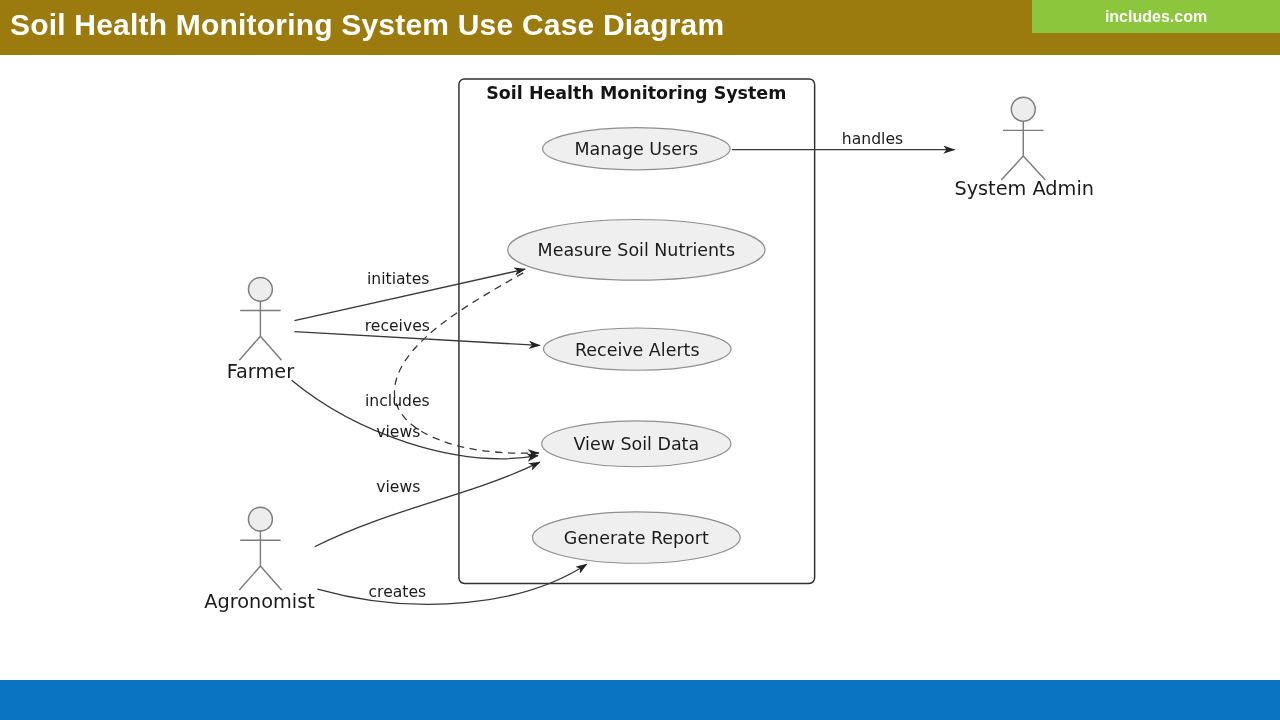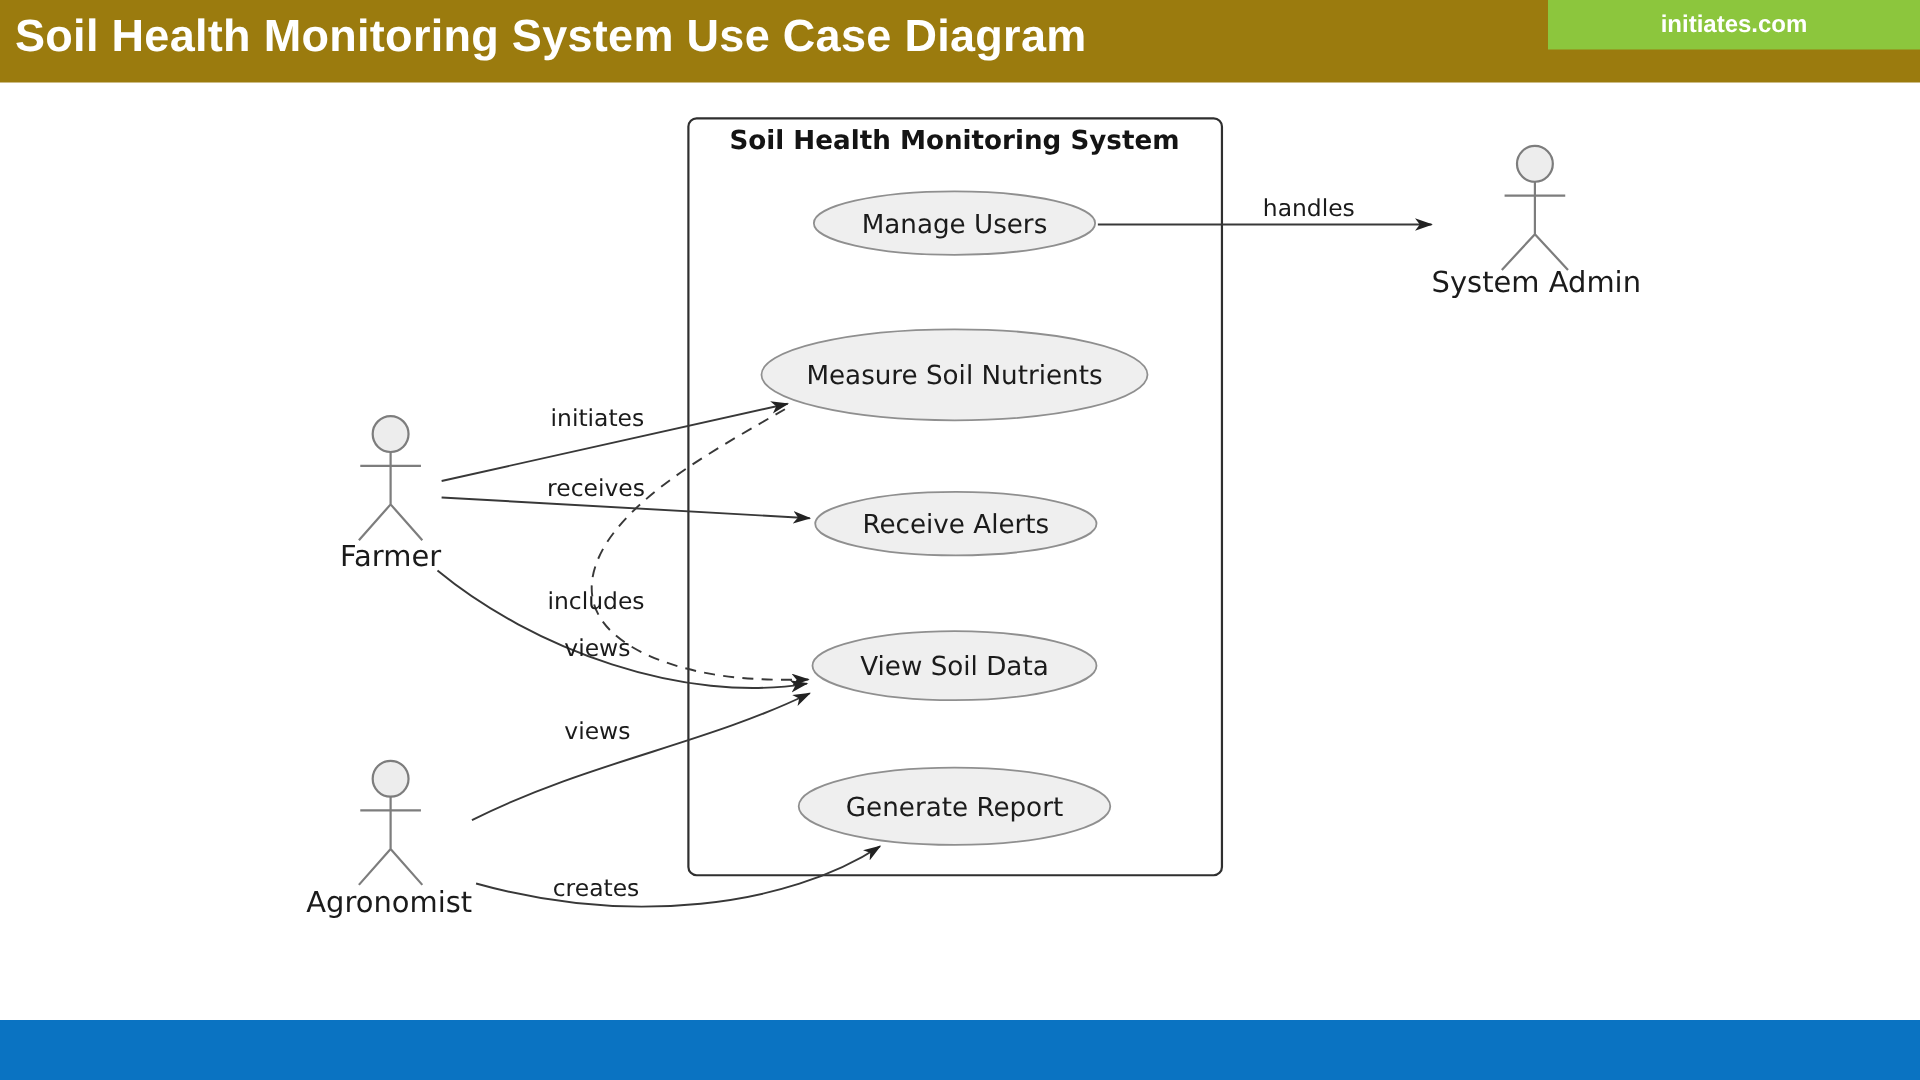--- a/index.html
+++ b/index.html
@@ -42,21 +42,21 @@
   .actor-head{fill:#ededed;stroke:#7d7d7d;stroke-width:1.6;}
   .actor-label{font-size:21px;fill:#1b1b1b;text-anchor:middle;}
 </style>
 </head>
 <body>
 
 <div class="header">
   <div class="header-title">Soil Health Monitoring System Use Case Diagram</div>
 </div>
 <div class="brand-box">
-  <span class="brand-text">initiates.com</span>
+  <span class="brand-text">includes.com</span>
 </div>
 
 <div class="diagram-wrap">
   <svg width="1280" height="625" viewBox="0 55 1280 680" xmlns="http://www.w3.org/2000/svg">
     <defs>
       <marker id="arrow" markerWidth="16" markerHeight="12" refX="12" refY="4.5" orient="auto" markerUnits="userSpaceOnUse">
         <path d="M0,0 L13,4.5 L0,9 L3.5,4.5 Z" fill="#222222"></path>
       </marker>
     </defs>
 

